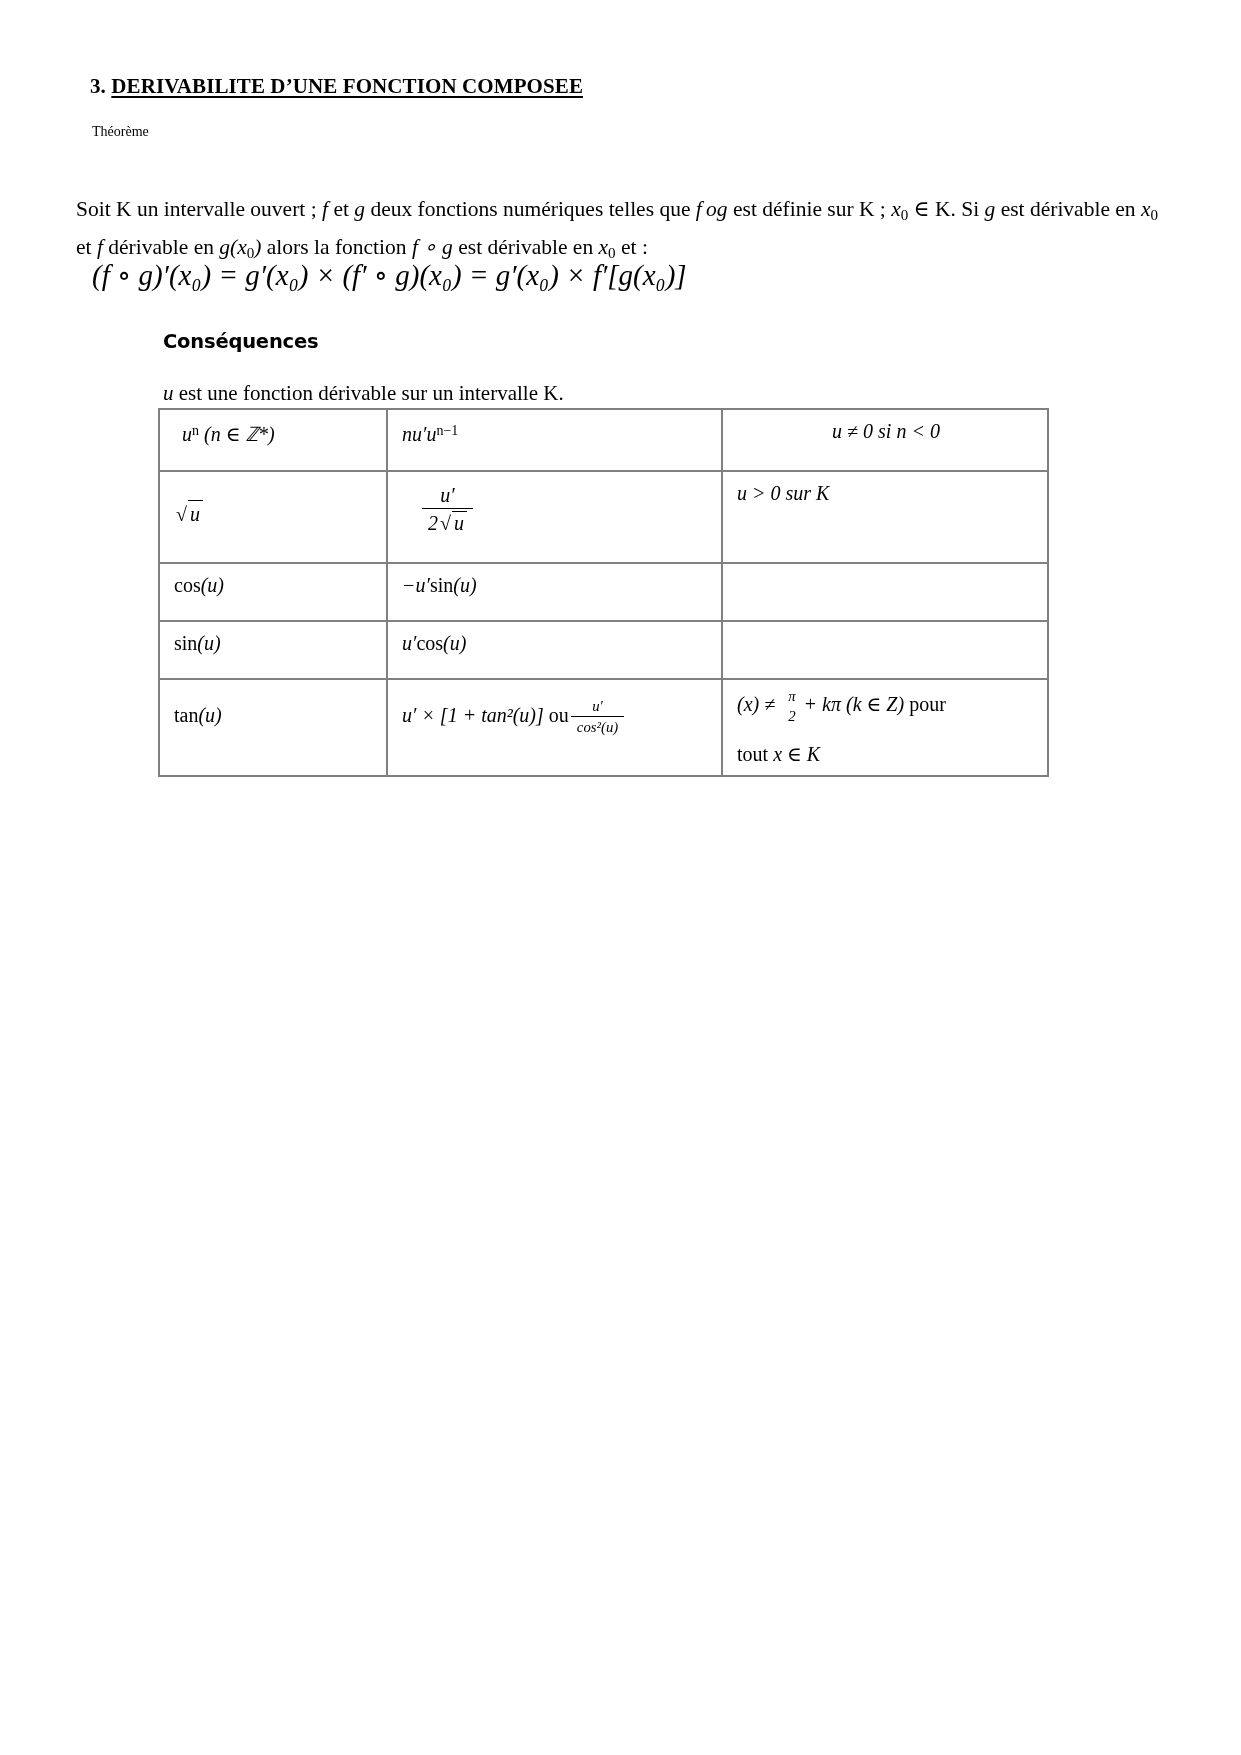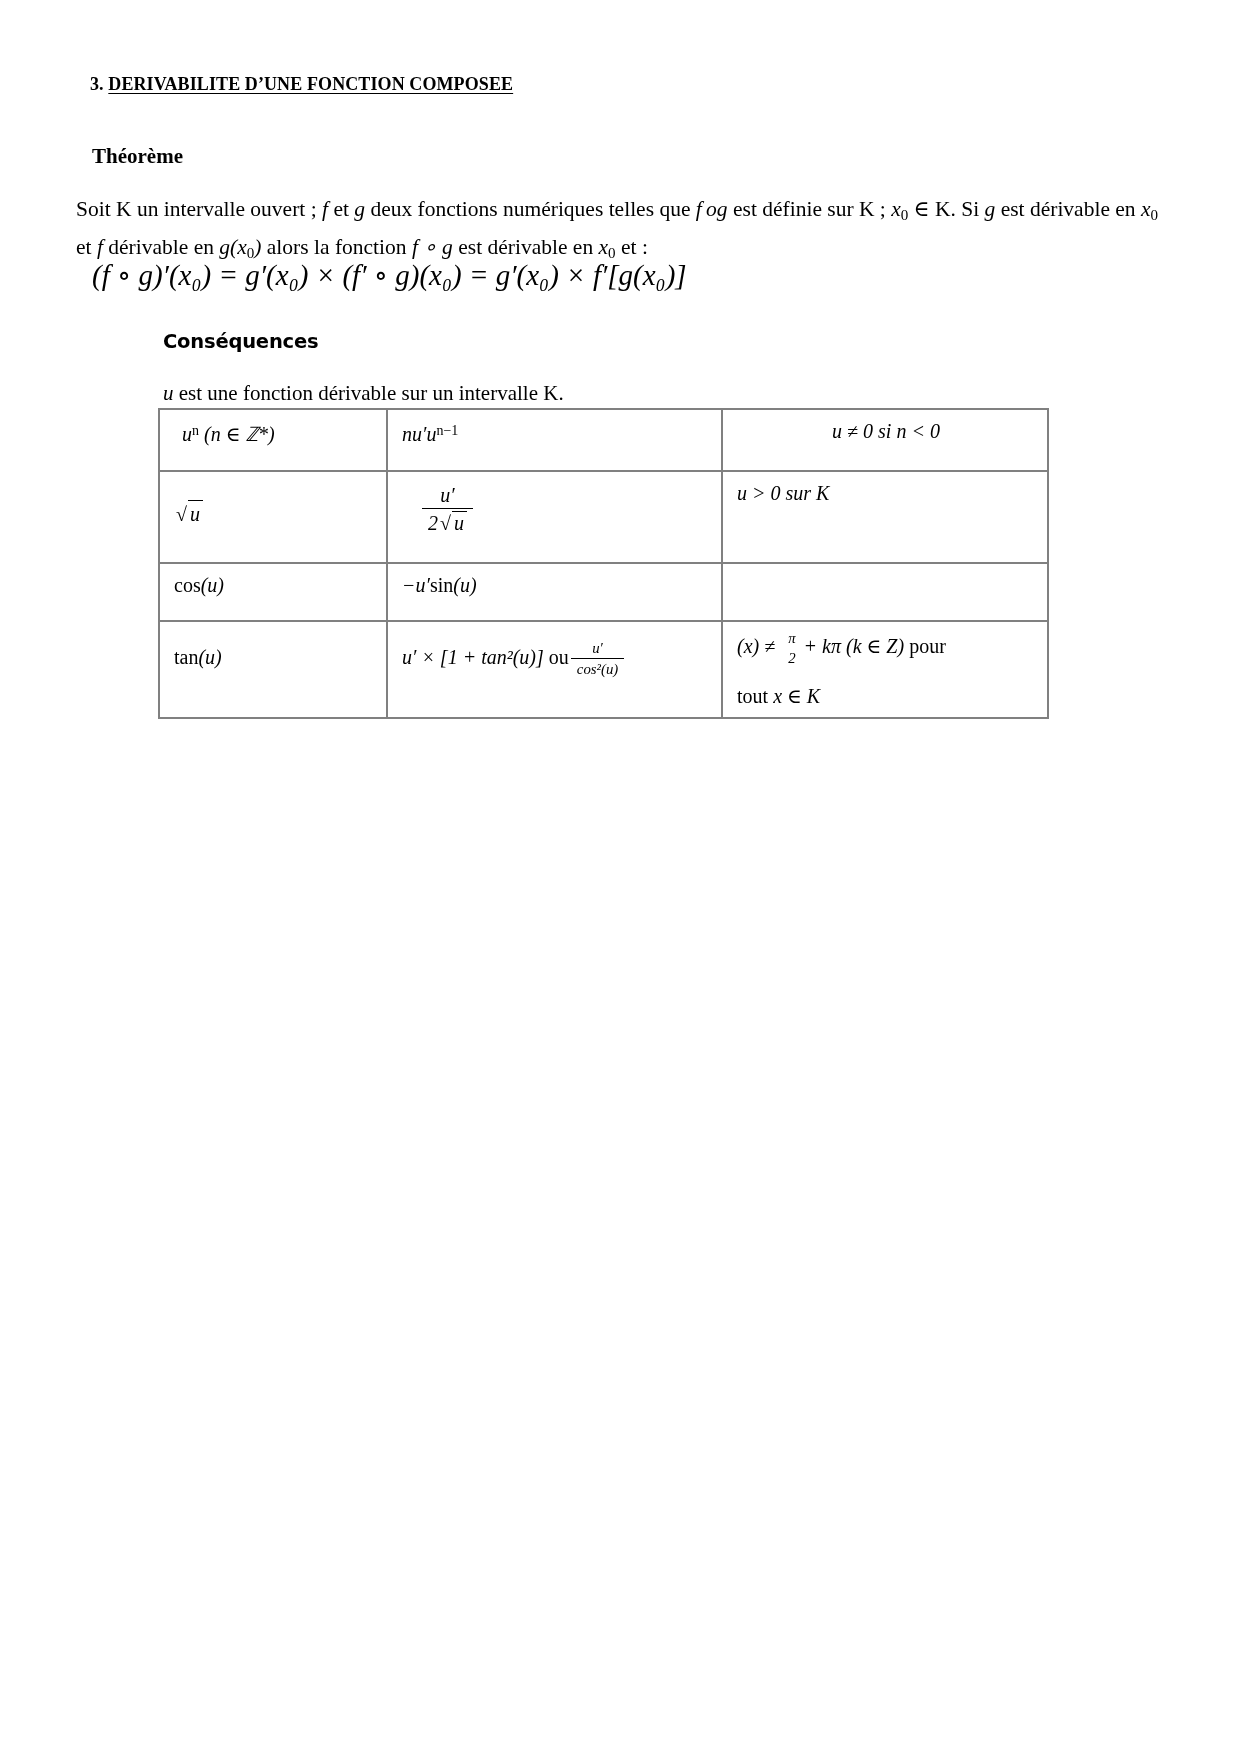--- a/index.html
+++ b/index.html
@@ -21,39 +21,39 @@
     height: 1755px;
     padding: 0;
     box-sizing: border-box;
   }
 
   
   .section-title {
     position: absolute;
     left: 90px;
     top: 74px;
-    font-size: 18px;
+    font-size: 21px;
     font-weight: bold;
     letter-spacing: 0.1px;
     white-space: nowrap;
   }
   .section-title .num {
     text-decoration: none;
   }
   .section-title .underlined {
     text-decoration: underline;
     text-underline-offset: 3px;
   }
 
   .theoreme-label {
     position: absolute;
     left: 92px;
-    top: 144px;
-    font-size: 21px;
-    font-weight: bold;
+    top: 124px;
+    font-size: 14px;
+    font-weight: normal;
   }
 
   
   .theorem-body {
     position: absolute;
     left: 76px;
     top: 193px;
     width: 1090px;
     font-size: 21.5px;
     line-height: 32px;
@@ -242,20 +242,31 @@
             <span class="cell-upright">cos</span><span class="cell-math">(u)</span>
           </td>
           <td class="c1">
             <span class="cell-math">−u′</span><span class="cell-upright">sin</span><span class="cell-math">(u)</span>
           </td>
           <td class="c2">
             <span class="cond-left"></span>
           </td>
         </tr>
 
+        <tr class="row-sin">
+          <td class="c0">
+            <span class="cell-upright">sin</span><span class="cell-math">(u)</span>
+          </td>
+          <td class="c1">
+            <span class="cell-math">u′</span><span class="cell-upright">cos</span><span class="cell-math">(u)</span>
+          </td>
+          <td class="c2">
+            <span class="cond-left"></span>
+          </td>
+        </tr>
 
         <tr class="row-tan">
           <td class="c0">
             <span style="display:inline-block;padding-top:14px;"><span class="cell-upright">tan</span><span class="cell-math">(u)</span></span>
           </td>
           <td class="c1">
             <span style="display:inline-block;padding-top:10px;">
               <span class="cell-math">u′ × [1 + tan²(u)]</span>
               <span class="ou">ou</span><span class="frac small"><span class="num-part">u′</span><span class="den-part">cos²(u)</span></span>
             </span>

